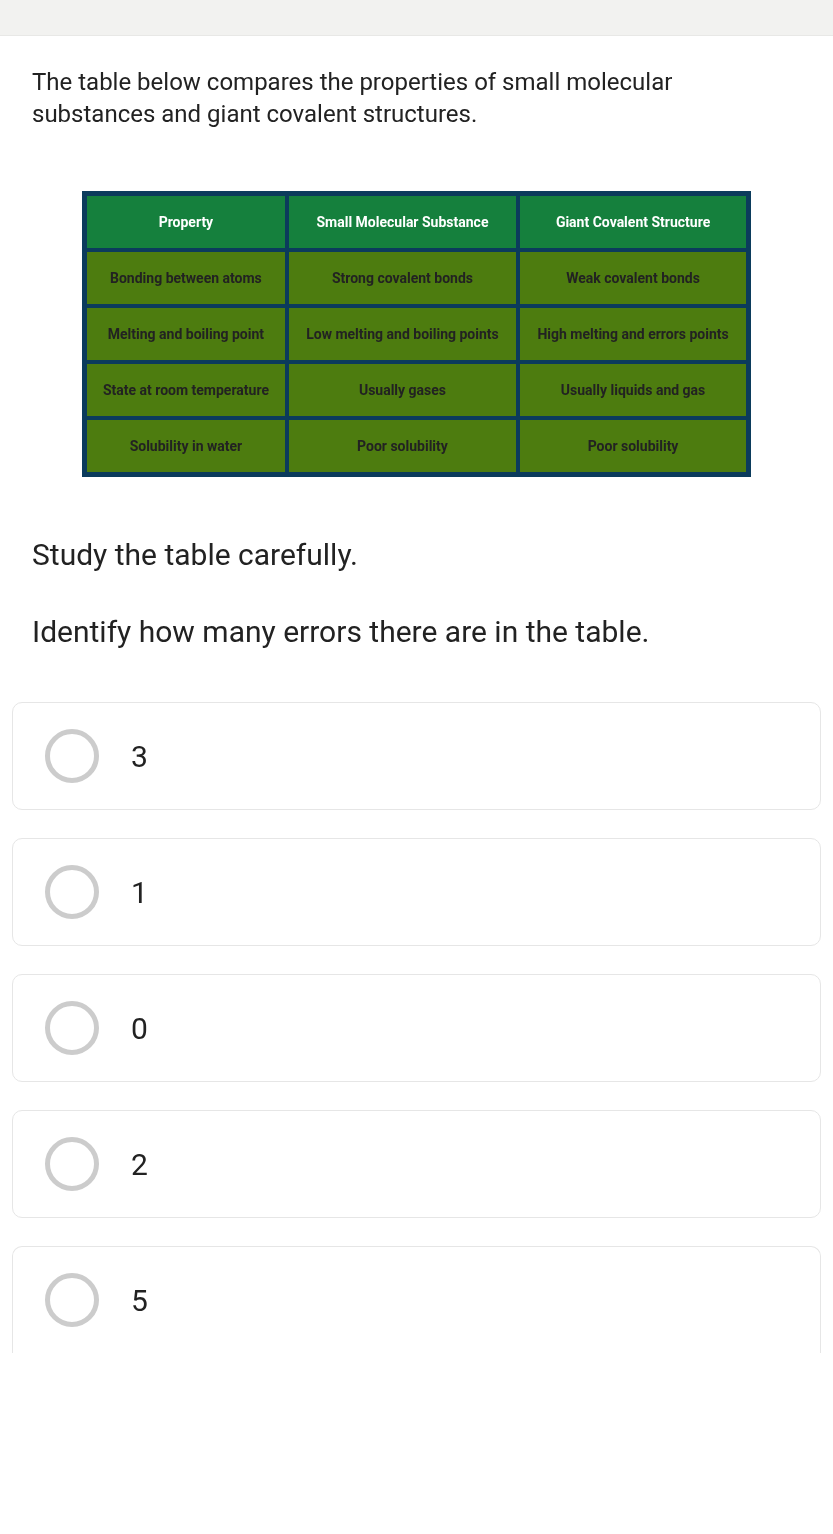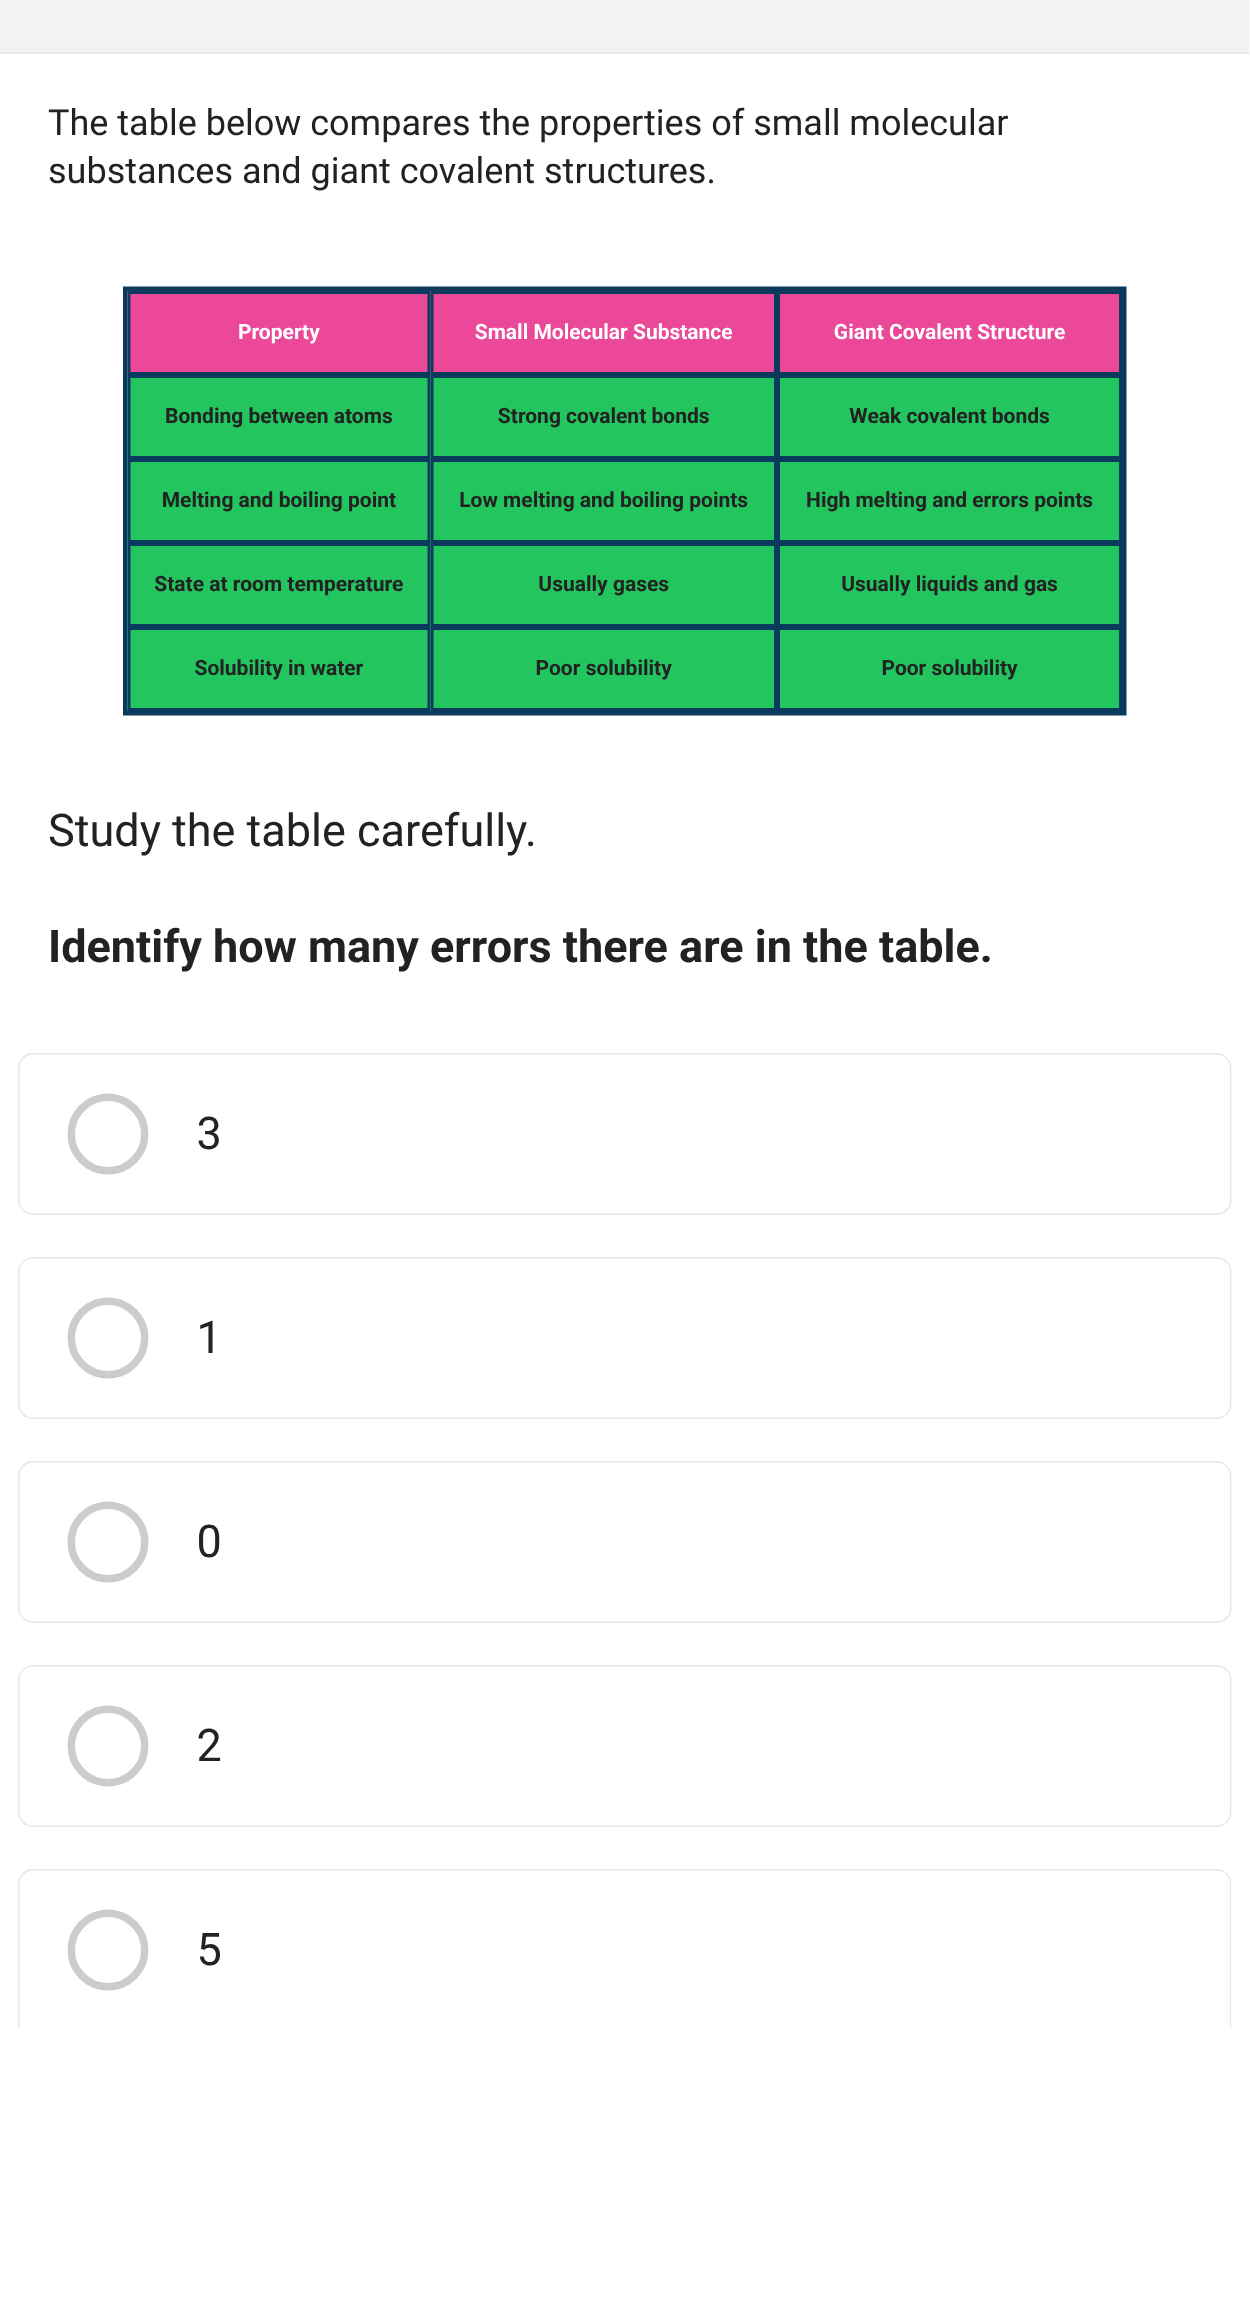--- a/index.html
+++ b/index.html
@@ -3,24 +3,24 @@
 <meta charset="utf-8">
 <style>
 *{box-sizing:border-box;margin:0;padding:0}
 body{font-family:-apple-system,BlinkMacSystemFont,"Segoe UI",Roboto,sans-serif;background:#fff;width:833px}
 .topbar{height:36px;background:#f2f2f0;border-bottom:1px solid #e8e8e6}
 .content{padding:30px 32px 0 32px}
 .intro{font-size:24px;line-height:1.35;color:#222;font-weight:400;margin-bottom:60px}
 .table-wrap{padding:0 50px;margin-bottom:60px}
 table{width:100%;border-collapse:separate;border-spacing:0;border:3px solid #0b3b5c}
 th,td{text-align:center;vertical-align:middle;font-size:14px;font-weight:700;padding:18px 6px;border:2px solid #0b3b5c}
-th{background:#ec4899;color:#fff}
-td{background:#22c55e;color:#222}
+th{background:#15803d;color:#fff}
+td{background:#4d7c0f;color:#222}
 .instr1{font-size:30px;color:#222;margin-bottom:40px}
-.instr2{font-size:30px;color:#222;font-weight:700;line-height:1.35;margin-bottom:50px}
+.instr2{font-size:30px;color:#222;font-weight:400;line-height:1.35;margin-bottom:50px}
 .option{display:flex;align-items:center;margin:0 -20px 28px -20px;padding:26px 32px;border:1px solid #e6e6e6;border-radius:10px;background:#fff;cursor:pointer}
 .radio{width:54px;height:54px;border:5px solid #ccc;border-radius:50%;margin-right:32px;flex-shrink:0}
 .option-label{font-size:30px;color:#222}
 </style>
 </head>
 <body>
 
 <div class="topbar"></div>
 
 <div class="content">

